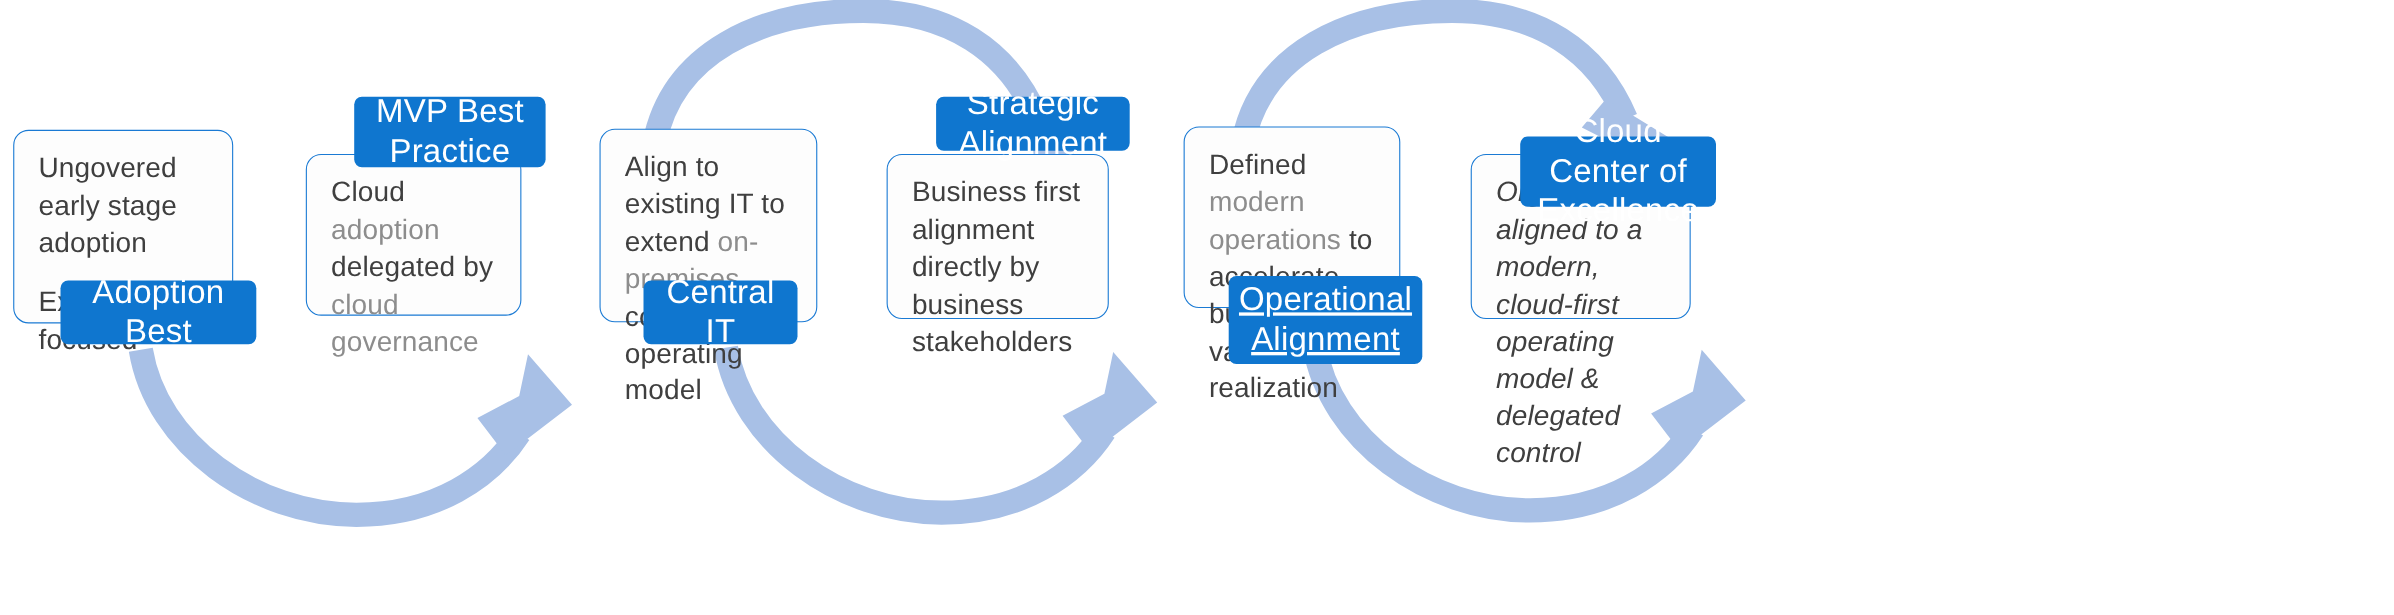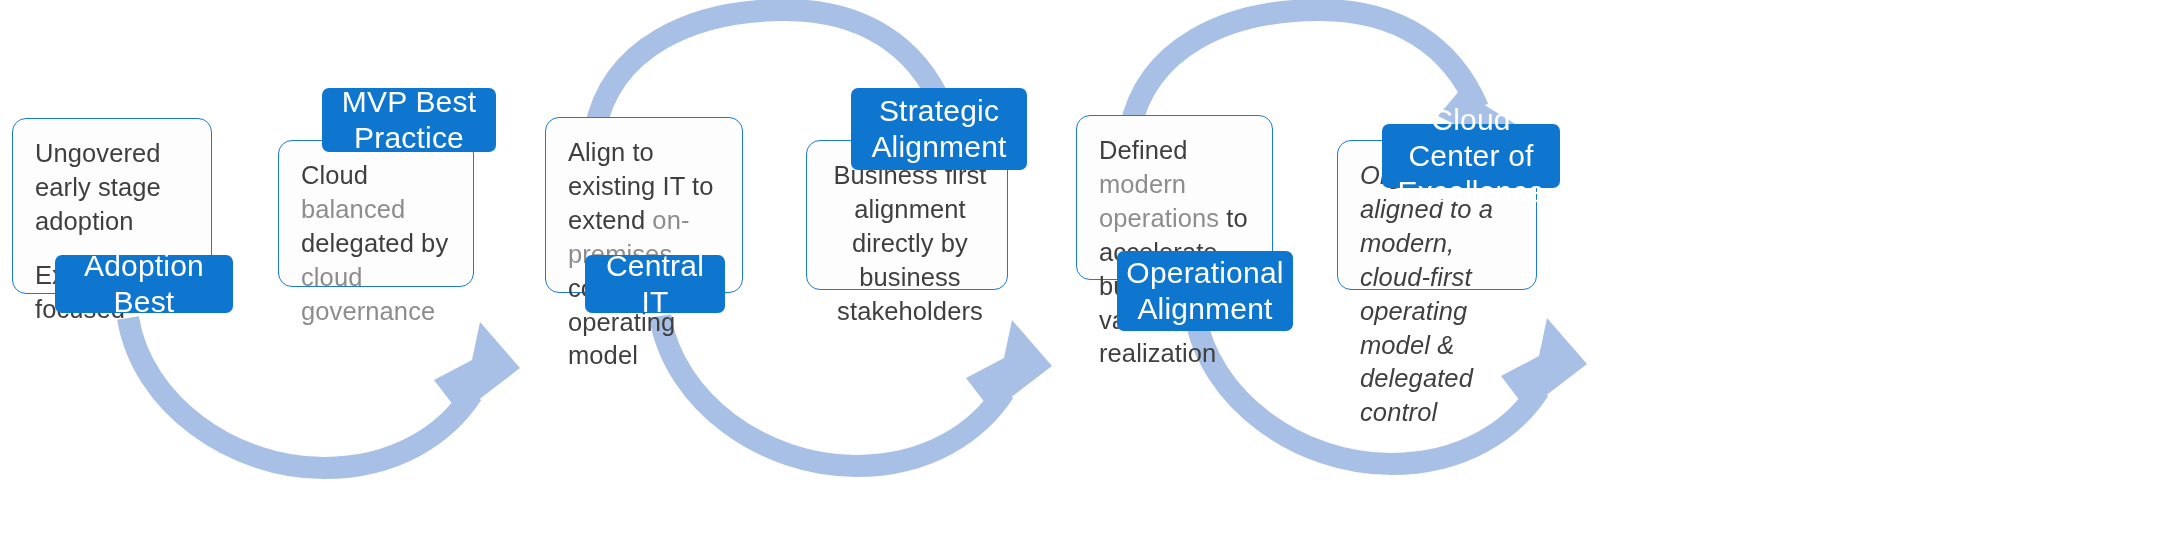--- a/index.html
+++ b/index.html
@@ -18,29 +18,29 @@
 
   .badge{position:absolute;box-sizing:border-box;background:#0f76cf;border-radius:7px;
          color:#ffffff;display:flex;align-items:center;justify-content:center;
          text-align:center;font-size:30px;line-height:1.2;padding:8px 14px;
          letter-spacing:.2px;}
 
   
   .c1{left:12px;  top:118px; width:200px; height:176px;}
   .c2{left:278px; top:140px; width:196px; height:147px;}
   .c3{left:545px; top:117px; width:198px; height:176px;}
-  .c4{left:806px; top:140px; width:202px; height:150px;text-align:center;}
+  .c4{left:806px; top:140px; width:202px; height:150px;}
   .c5{left:1076px;top:115px; width:197px; height:165px;}
   .c6{left:1337px;top:140px; width:200px; height:150px;font-style:italic;}
 
   .b1{left:55px;  top:255px; width:178px; height:58px;}
   .b2{left:322px; top:88px;  width:174px; height:64px;text-align:center;}
   .b3{left:585px; top:255px; width:140px; height:58px;}
-  .b4{left:851px; top:88px;  width:176px; height:82px;}
-  .b5{left:1117px;top:251px; width:176px; height:80px;}
+  .b4{left:851px; top:88px;  width:176px; height:49px;}
+  .b5{left:1117px;top:251px; width:176px; height:80px;text-decoration:underline;}
   .b6{left:1382px;top:85px;  width:178px; height:64px;margin-top:39px;}
 </style>
 </head>
 <body>
 
 <div id="stage">
 
   <svg class="arrow-layer" viewBox="0 0 2176 559" width="2176" height="559" xmlns="http://www.w3.org/2000/svg">
     <defs>
 
@@ -73,21 +73,21 @@
   </svg>
 
   <div class="card c1">
     <div class="card-body">
         <p class="para"><span>Ungovered early stage adoption</span></p>
         <p class="para"><span>Experimentation focused</span></p>
       </div>
   </div>
   <div class="card c2">
     <div class="card-body">
-        <p class="para"><span>Cloud </span><span class="lite">balanced </span><span>delegated by </span><span class="lite">cloud governance</span></p>
+        <p class="para"><span>Cloud </span><span class="lite">adoption </span><span>delegated by </span><span class="lite">cloud governance</span></p>
       </div>
   </div>
   <div class="card c3">
     <div class="card-body">
         <p class="para"><span>Align to existing IT to extend </span><span class="lite">on-premises </span><span>controls &amp; operating model</span></p>
       </div>
   </div>
   <div class="card c4">
     <div class="card-body">
         <p class="para"><span>Business first alignment directly by business stakeholders</span></p>

